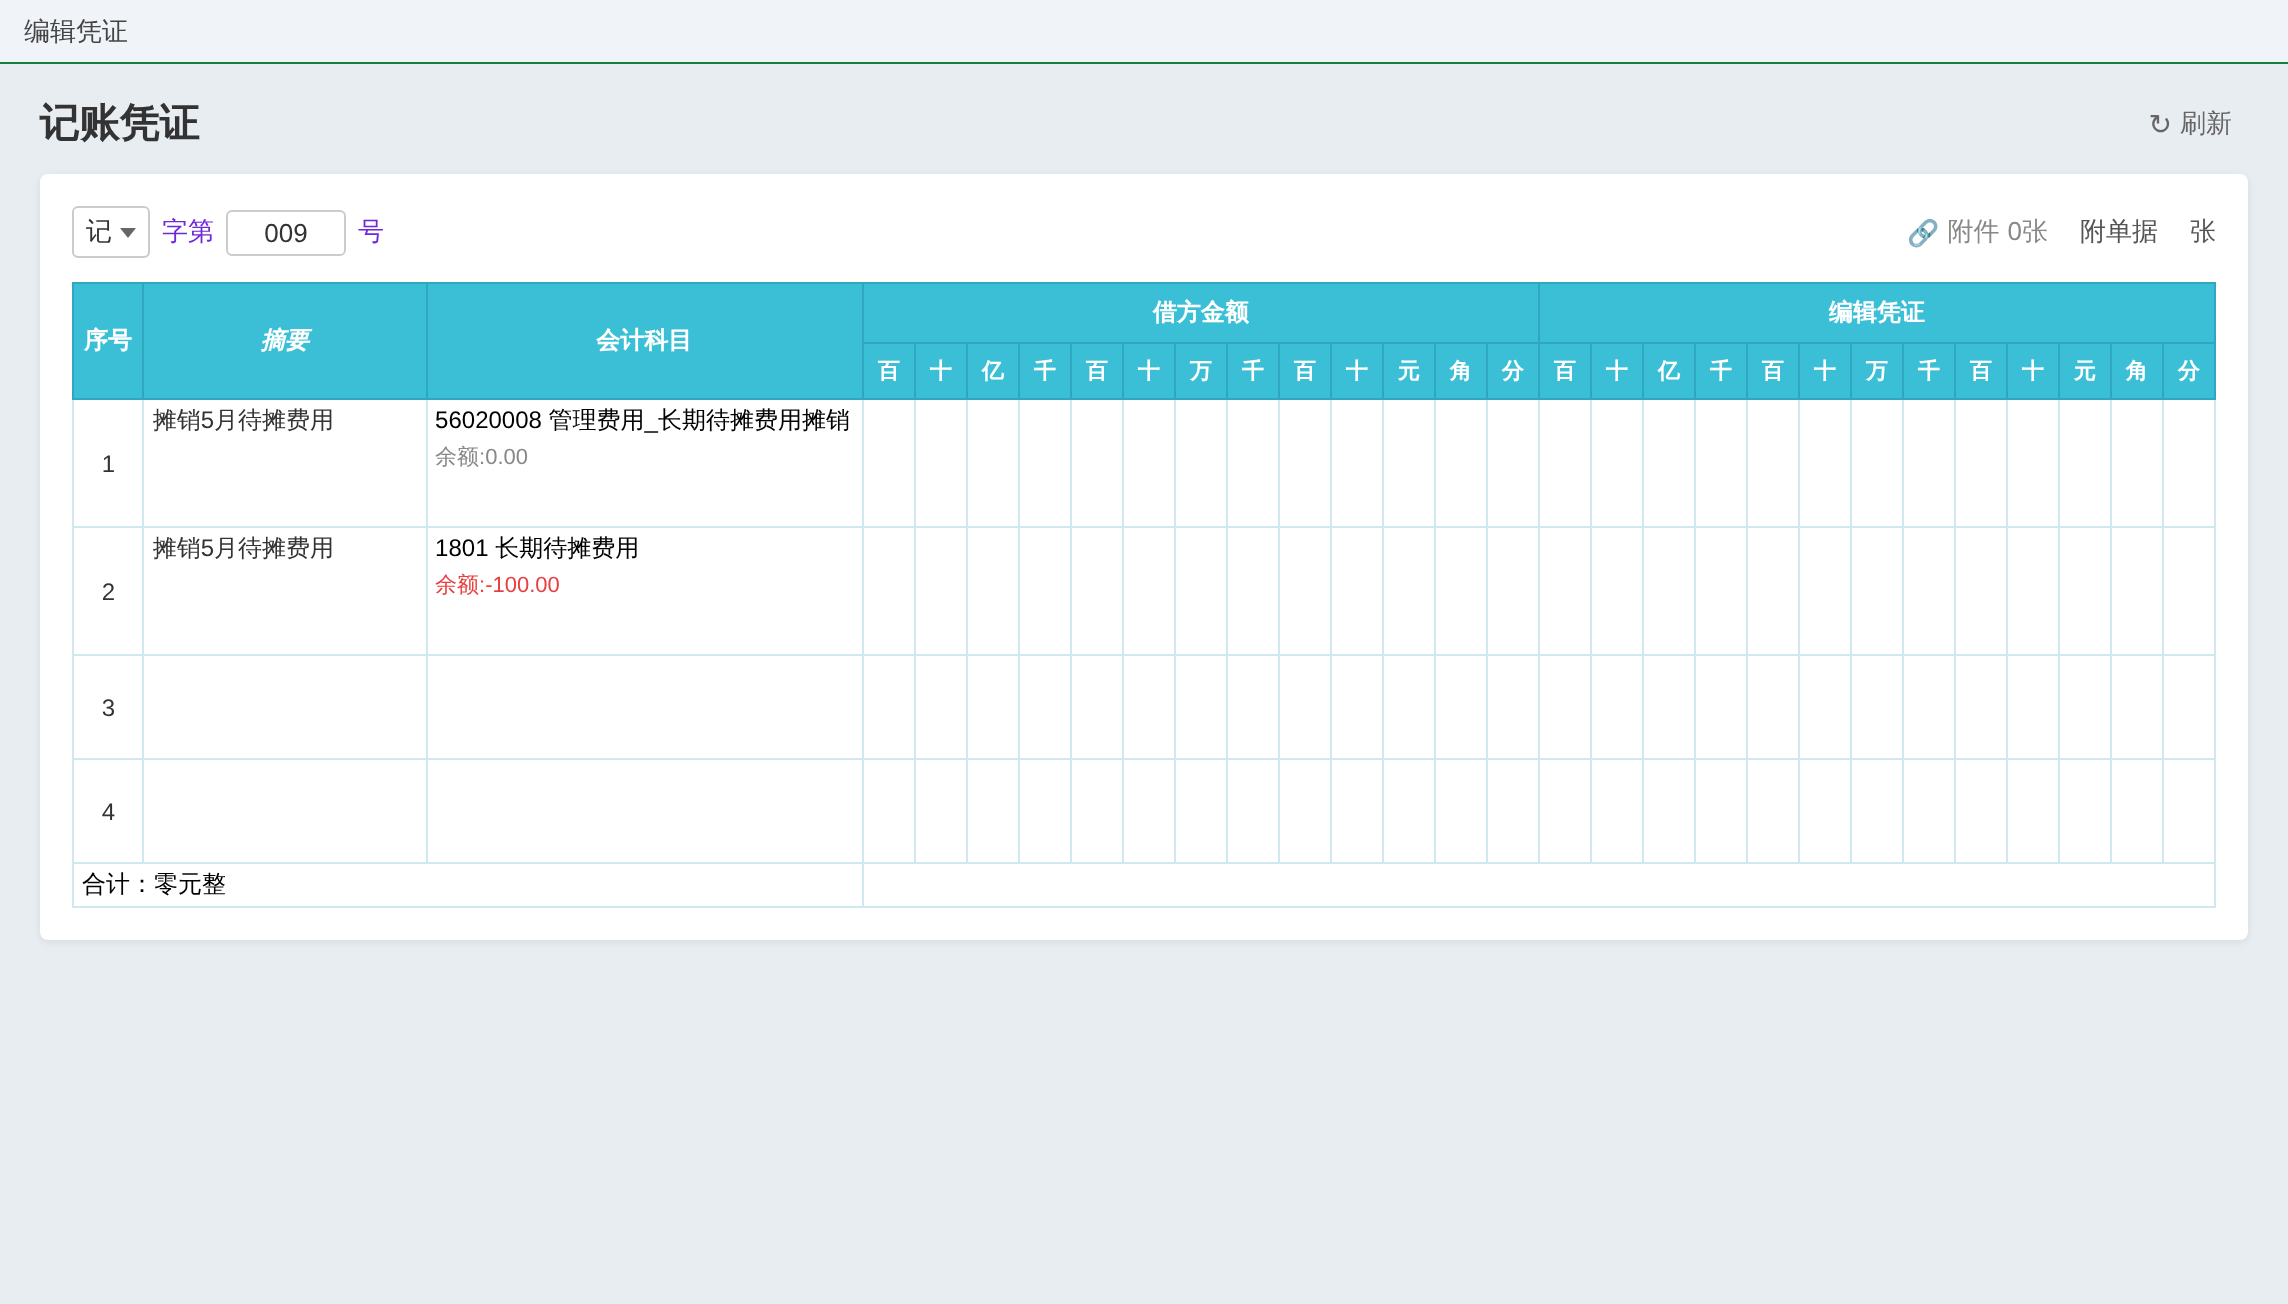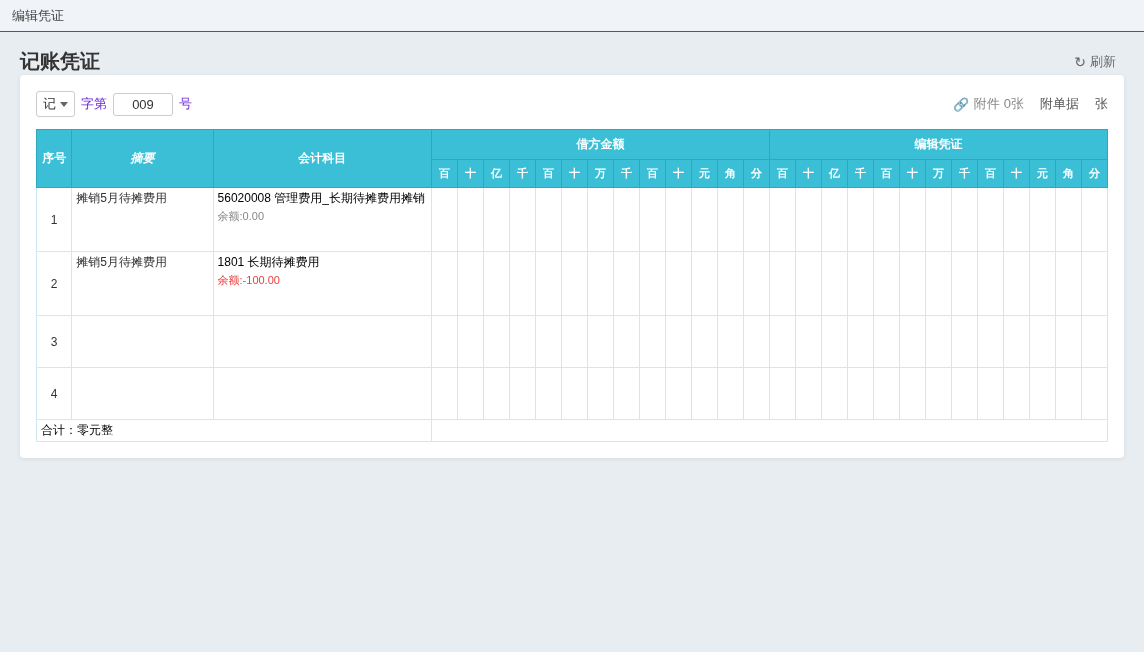--- a/index.html
+++ b/index.html
@@ -24,20 +24,21 @@
     .main-container {
       background: #e8edf2;
       padding: 16px 20px;
       height: calc(652px - 32px);
       overflow: hidden;
     }
     .page-header {
       display: flex;
       justify-content: space-between;
       align-items: center;
+      margin-bottom: 12px;
     }
     .page-title {
       font-size: 20px;
       font-weight: bold;
       color: #333;
     }
     .refresh-btn {
       display: flex;
       align-items: center;
       gap: 4px;

